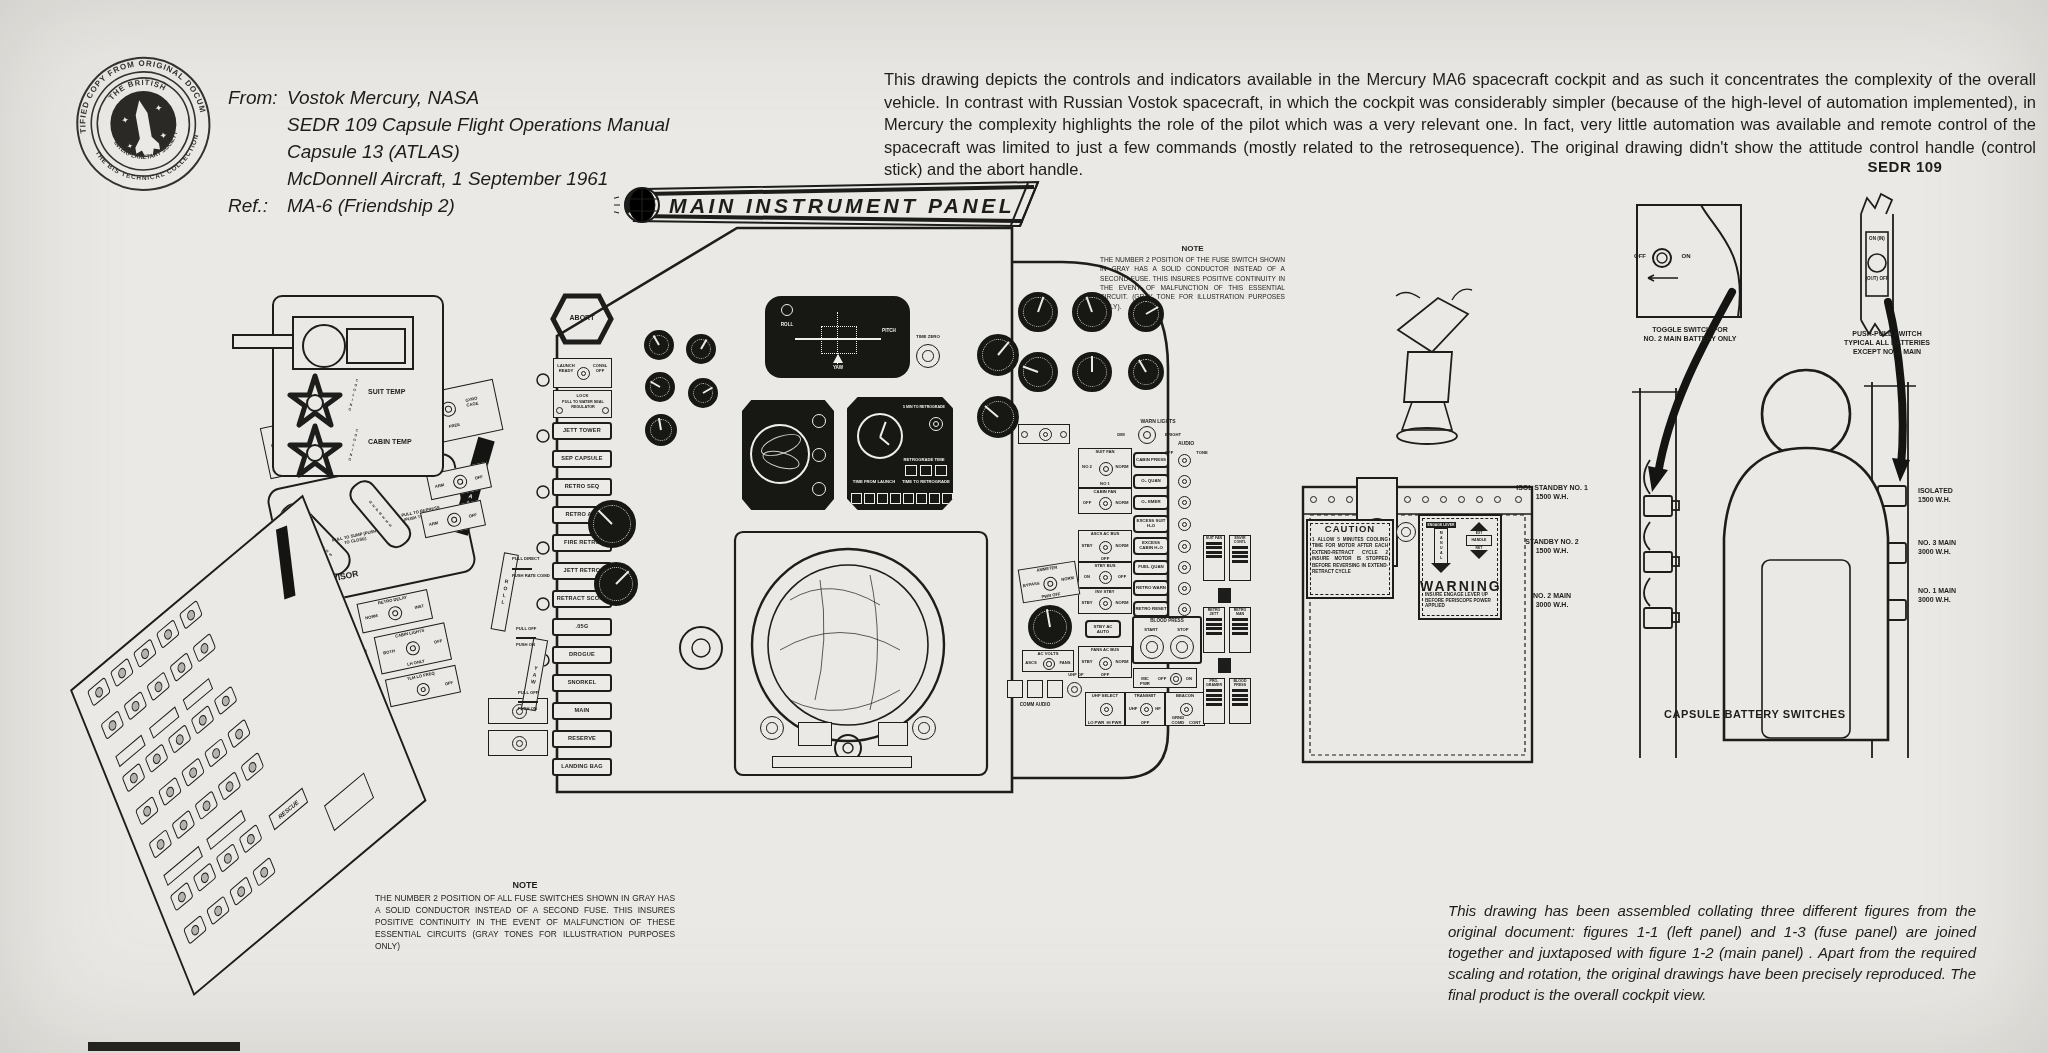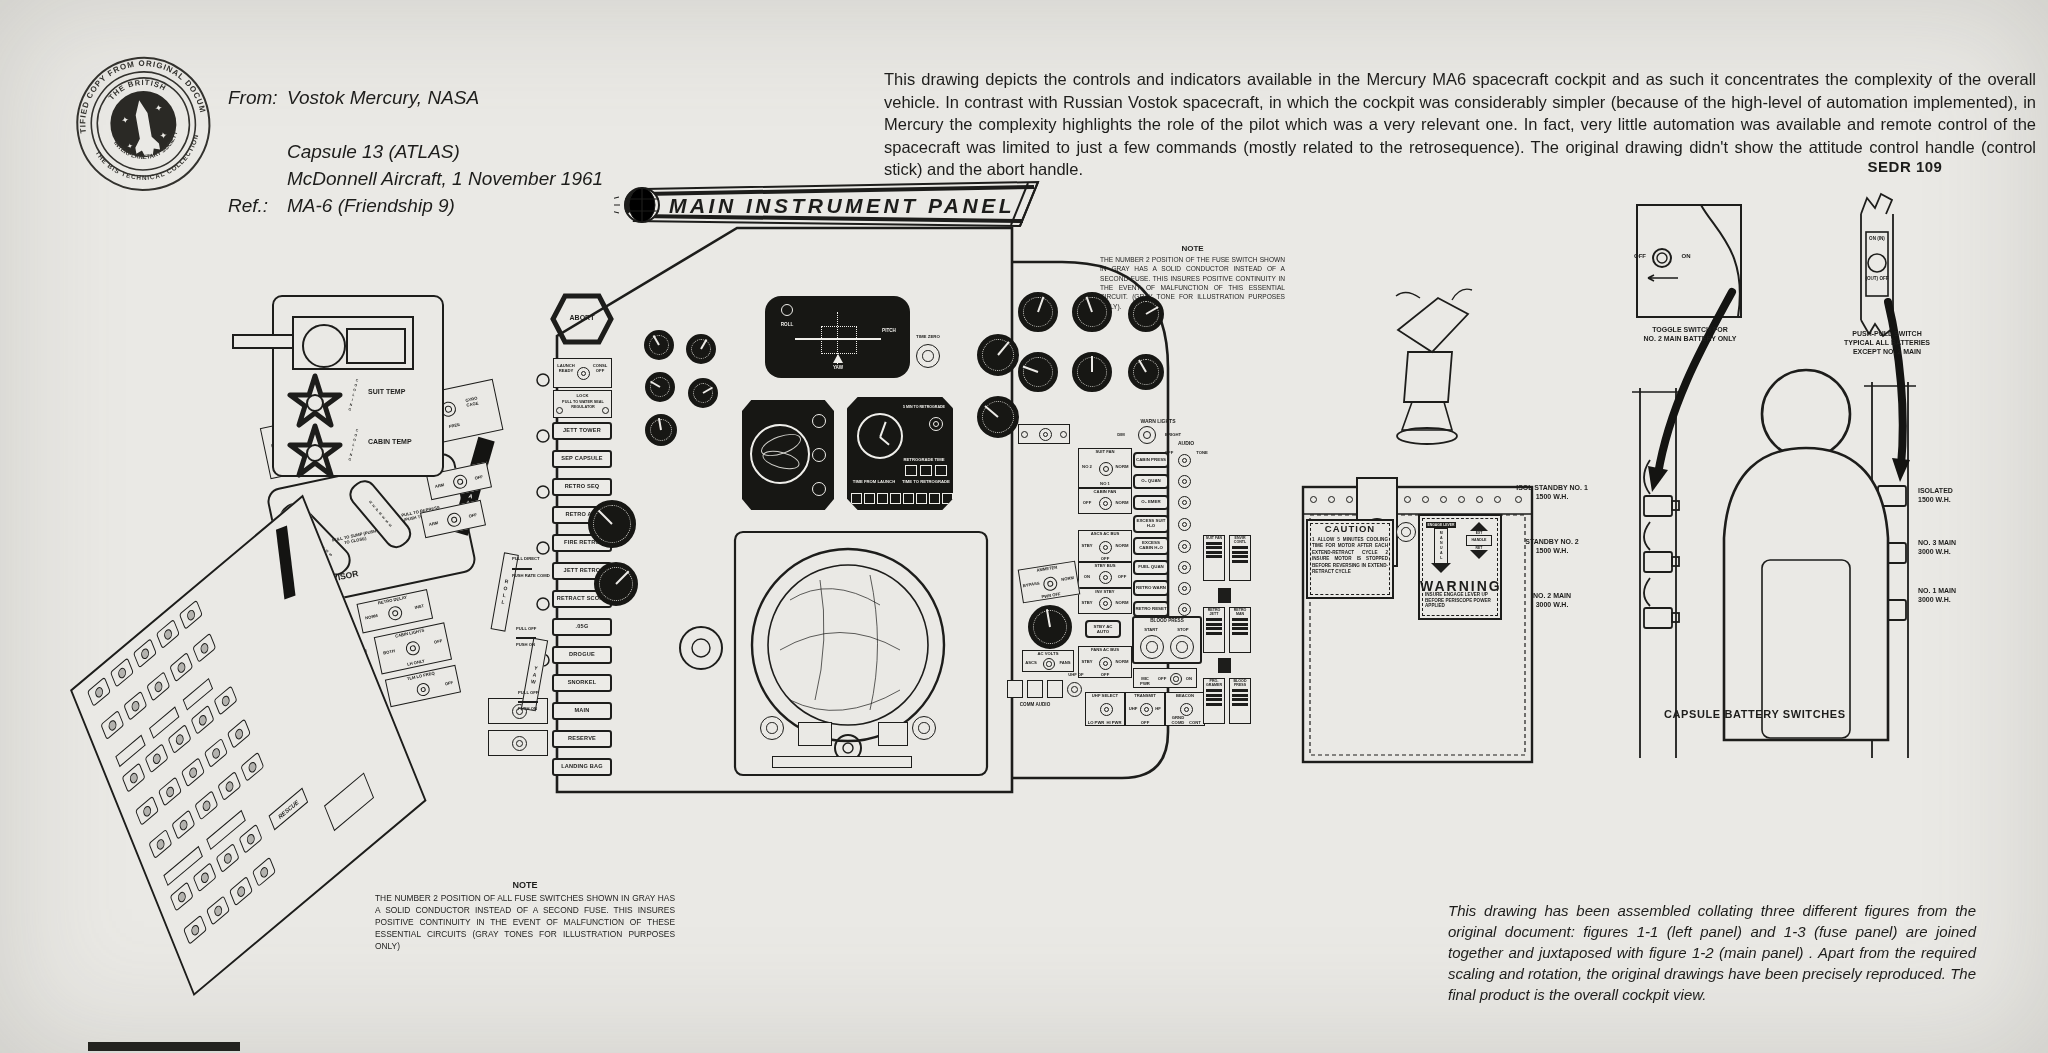--- a/index.html
+++ b/index.html
@@ -140,24 +140,25 @@
     <text x="84" y="96" font-size="9" fill="#eae9e5">✦</text>
     <text x="50" y="100" font-size="7" fill="#eae9e5">✦</text>
     <text font-size="8" font-weight="bold" letter-spacing="1" fill="#33322e"><textPath href="#a1" startOffset="50%" text-anchor="middle">CERTIFIED COPY FROM ORIGINAL DOCUMENT</textPath></text>
     <text font-size="6.4" font-weight="bold" letter-spacing="1" fill="#33322e"><textPath href="#a2" startOffset="50%" text-anchor="middle">THE BIS TECHNICAL COLLECTION</textPath></text>
     <text font-size="7.6" font-weight="bold" letter-spacing="1" fill="#33322e"><textPath href="#a3" startOffset="50%" text-anchor="middle">THE BRITISH</textPath></text>
     <text font-size="6" font-weight="bold" fill="#33322e"><textPath href="#a4" startOffset="50%" text-anchor="middle">INTERPLANETARY SOCIETY</textPath></text>
   </svg>
 
   <div class="a ser" style="left:228px;top:84px">From:</div>
   <div class="a ser" style="left:287px;top:84px">Vostok Mercury, NASA</div>
+  <div class="a ser" style="left:287px;top:111px">SEDR 109 Capsule Flight Operations Manual</div>
   <div class="a ser" style="left:287px;top:138px">Capsule 13 (ATLAS)</div>
-  <div class="a ser" style="left:287px;top:165px">McDonnell Aircraft, 1 November 1961</div>
+  <div class="a ser" style="left:287px;top:165px">McDonnell Aircraft, 1 September 1961</div>
   <div class="a ser" style="left:228px;top:192px">Ref.:</div>
-  <div class="a ser" style="left:287px;top:192px">MA-6 (Friendship 9)</div>
+  <div class="a ser" style="left:287px;top:192px">MA-6 (Friendship 2)</div>
 
   <div class="a" style="left:884px;top:68px;width:1152px;font-size:16.5px;line-height:22.5px;text-align:justify">This drawing depicts the controls and indicators available in the Mercury MA6 spacecraft cockpit and as such it concentrates the complexity of the overall vehicle. In contrast with Russian Vostok spacecraft, in which the cockpit was considerably simpler (because of the high-level of automation implemented), in Mercury the complexity highlights the role of the pilot which was a very relevant one. In fact, very little automation was available and remote control of the spacecraft was limited to just a few commands (mostly related to the retrosequence). The original drawing didn't show the attitude control handle (control stick) and the abort handle.</div>
   <div class="a lbl" style="left:1850px;top:158px;width:110px;font-size:15px;letter-spacing:.5px">SEDR 109</div>
 
   <svg class="a" style="left:614px;top:179px" width="440" height="52" viewBox="0 0 440 52">
     <polygon points="30,10 424,3 406,47 20,42" fill="#eae9e5" stroke="#1d1d1b" stroke-width="2"></polygon>
     <path d="M30,15 L420,8" stroke="#1d1d1b" stroke-width="4"></path>
     <path d="M23,37 L409,42" stroke="#1d1d1b" stroke-width="4"></path>
     <path d="M424,3 L406,47 M414,4 L397,46" stroke="#1d1d1b" stroke-width="2"></path>
     <g>

